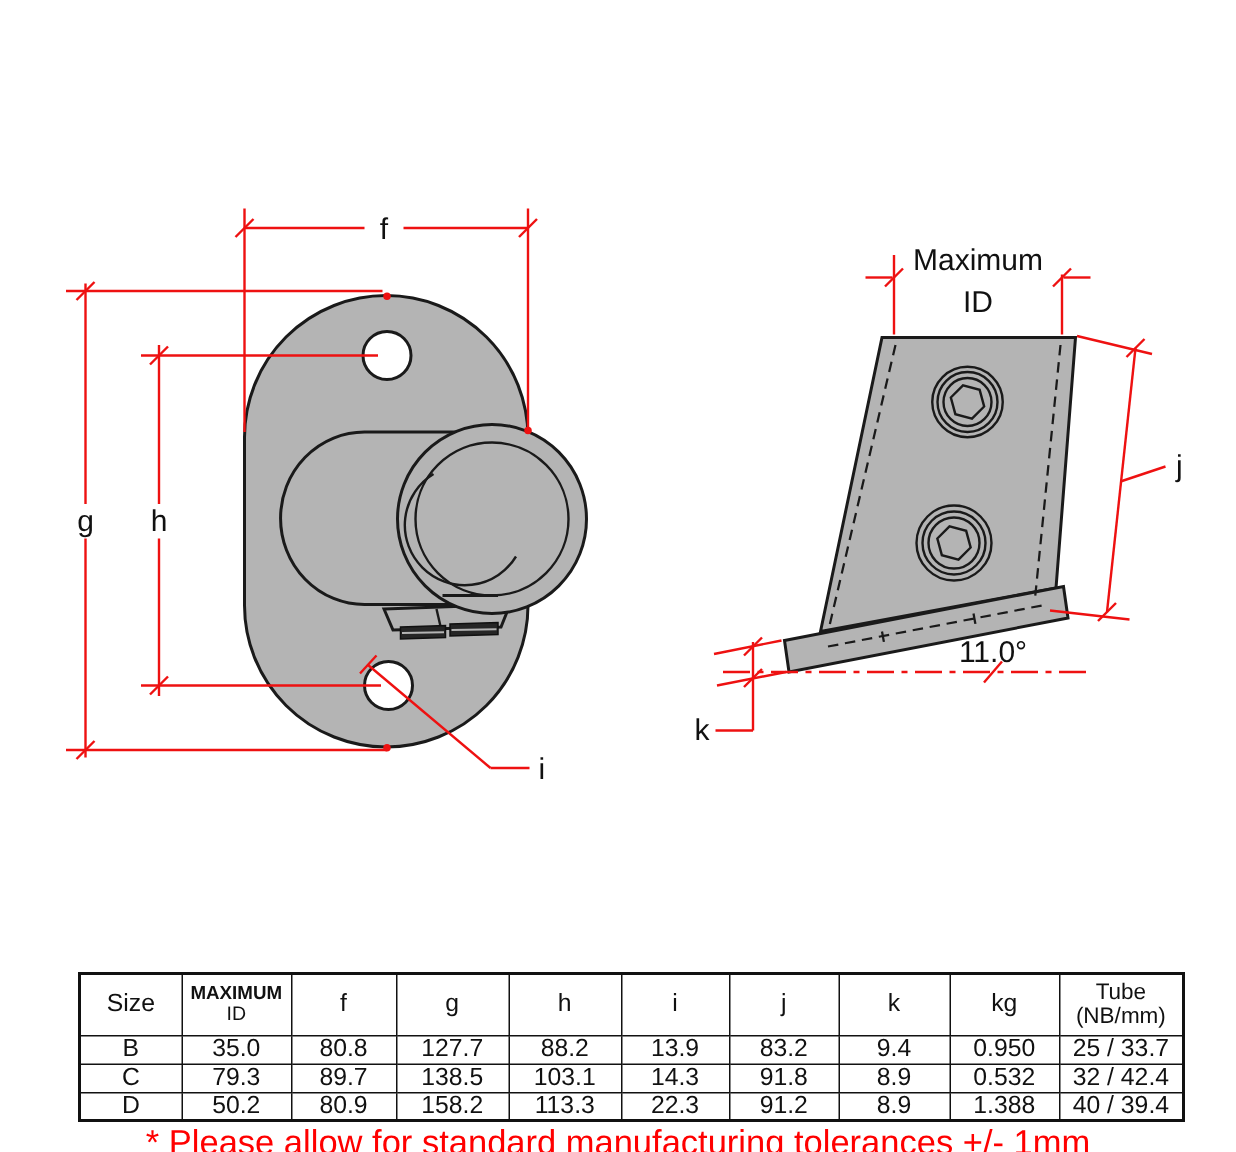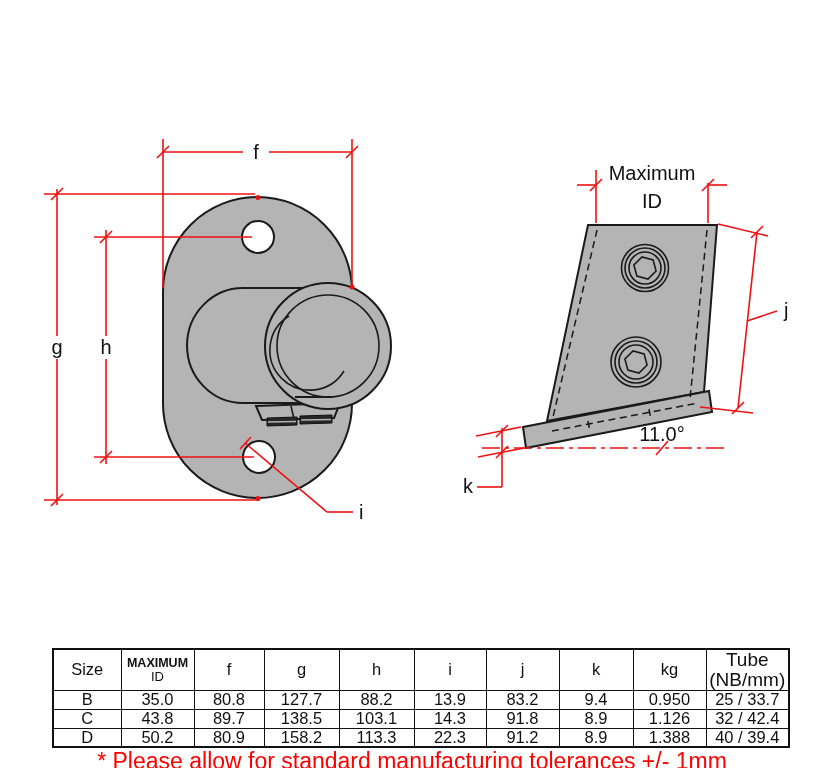--- a/index.html
+++ b/index.html
@@ -31,21 +31,21 @@
     border-collapse:collapse;table-layout:fixed;background:#fff;
     font-family:"Liberation Sans",sans-serif;color:#111;}
   .spec-table,.spec-table td,.spec-table th{border:1.5px solid #111;}
   .spec-table{border:2px solid #111;}
   .spec-table th,.spec-table td{text-align:center;vertical-align:middle;padding:0;
     font-weight:normal;font-size:16.5px;line-height:1.05;}
   .spec-table thead tr{height:41px;}
   .spec-table tbody tr{height:19px;}
   .hdr-bold{font-weight:bold;font-size:12.5px;display:block;}
   .hdr-sub{font-size:13px;display:block;}
-  .hdr-two{font-size:19px;display:block;}
+  .hdr-two{font-size:15px;display:block;}
 
   .tolerance-note{position:absolute;left:0;top:748px;width:824px;text-align:center;
     color:var(--note);font-size:23px;font-family:"Liberation Sans",sans-serif;border-radius:10px;}
 </style>
 </head>
 <body>
 
 <div class="page">
 
   <svg width="824" height="640" viewBox="0 0 824 640">
@@ -221,28 +221,28 @@
         <td>127.7</td>
         <td>88.2</td>
         <td>13.9</td>
         <td>83.2</td>
         <td>9.4</td>
         <td>0.950</td>
         <td>25 / 33.7</td>
       </tr>
       <tr>
         <td>C</td>
-        <td>43.8</td>
+        <td>79.3</td>
         <td>89.7</td>
         <td>138.5</td>
         <td>103.1</td>
         <td>14.3</td>
         <td>91.8</td>
         <td>8.9</td>
-        <td>1.126</td>
+        <td>0.532</td>
         <td>32 / 42.4</td>
       </tr>
       <tr>
         <td>D</td>
         <td>50.2</td>
         <td>80.9</td>
         <td>158.2</td>
         <td>113.3</td>
         <td>22.3</td>
         <td>91.2</td>

